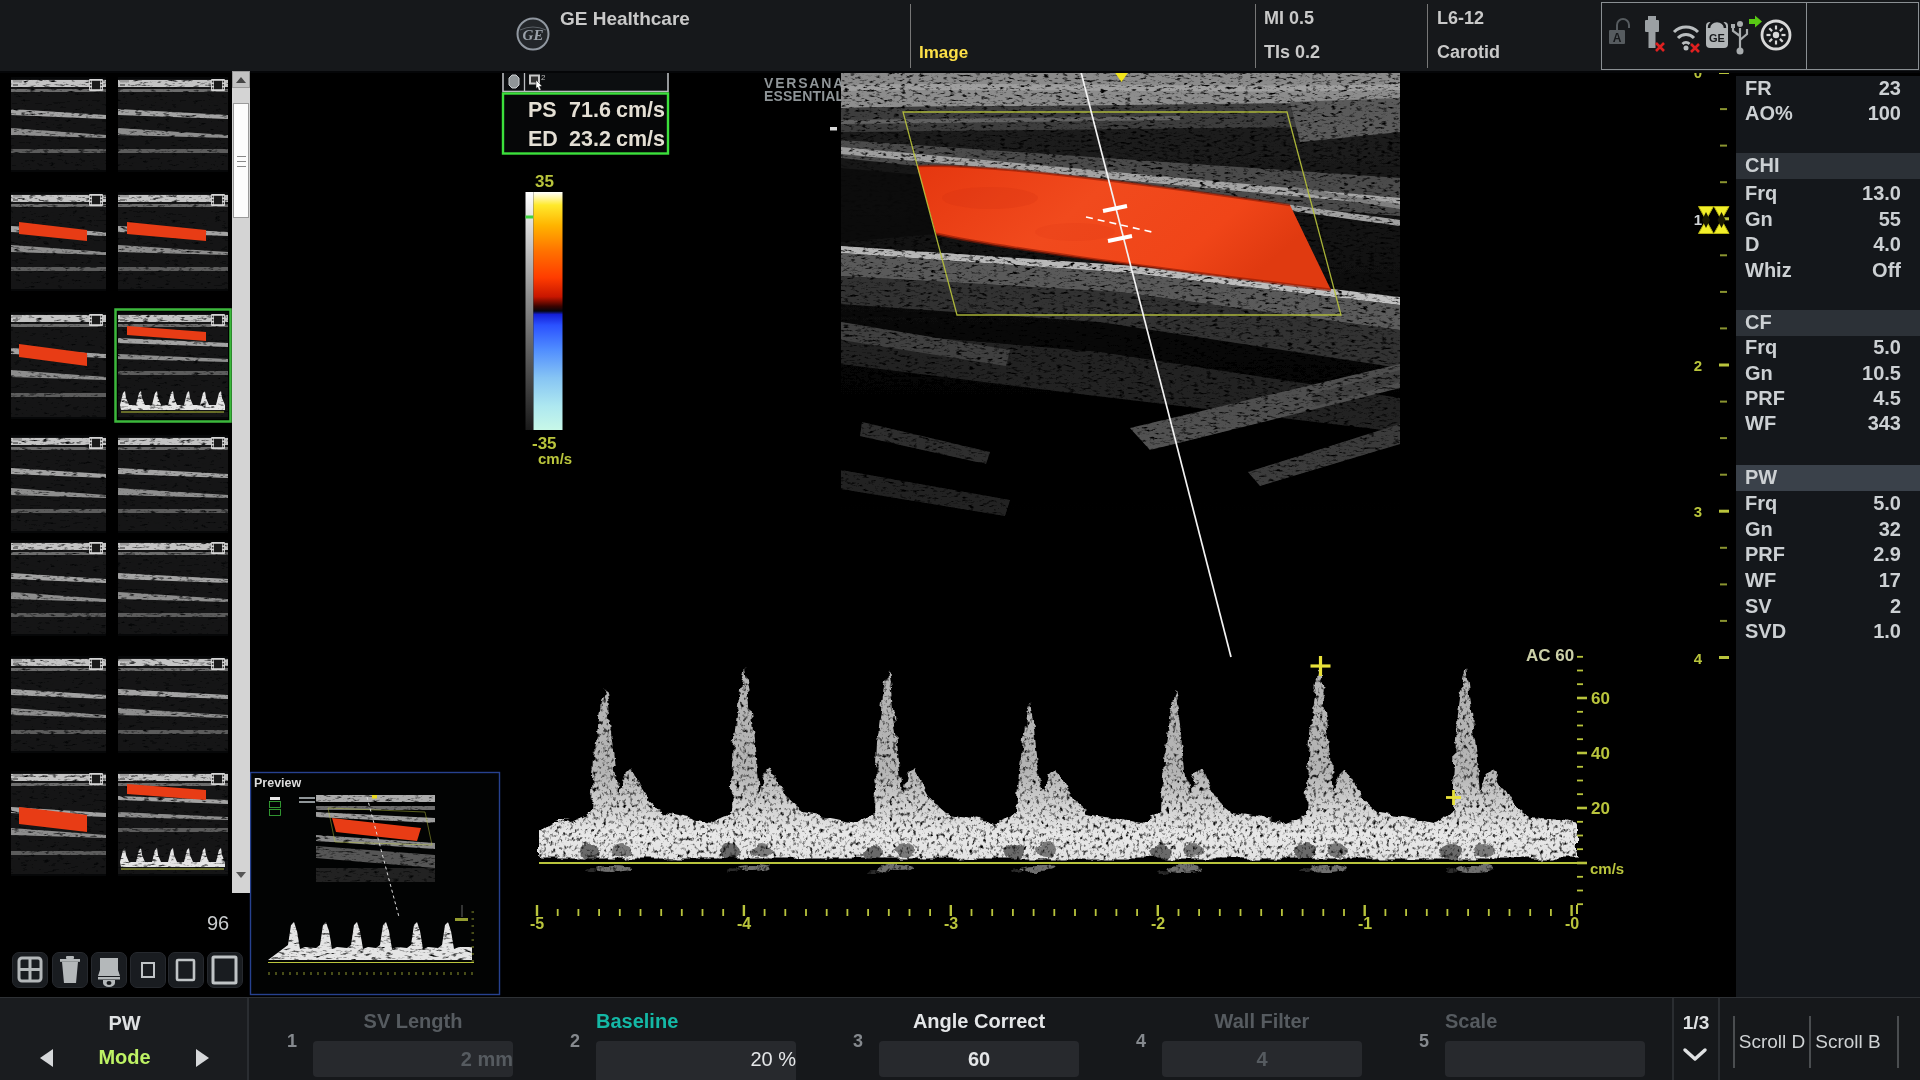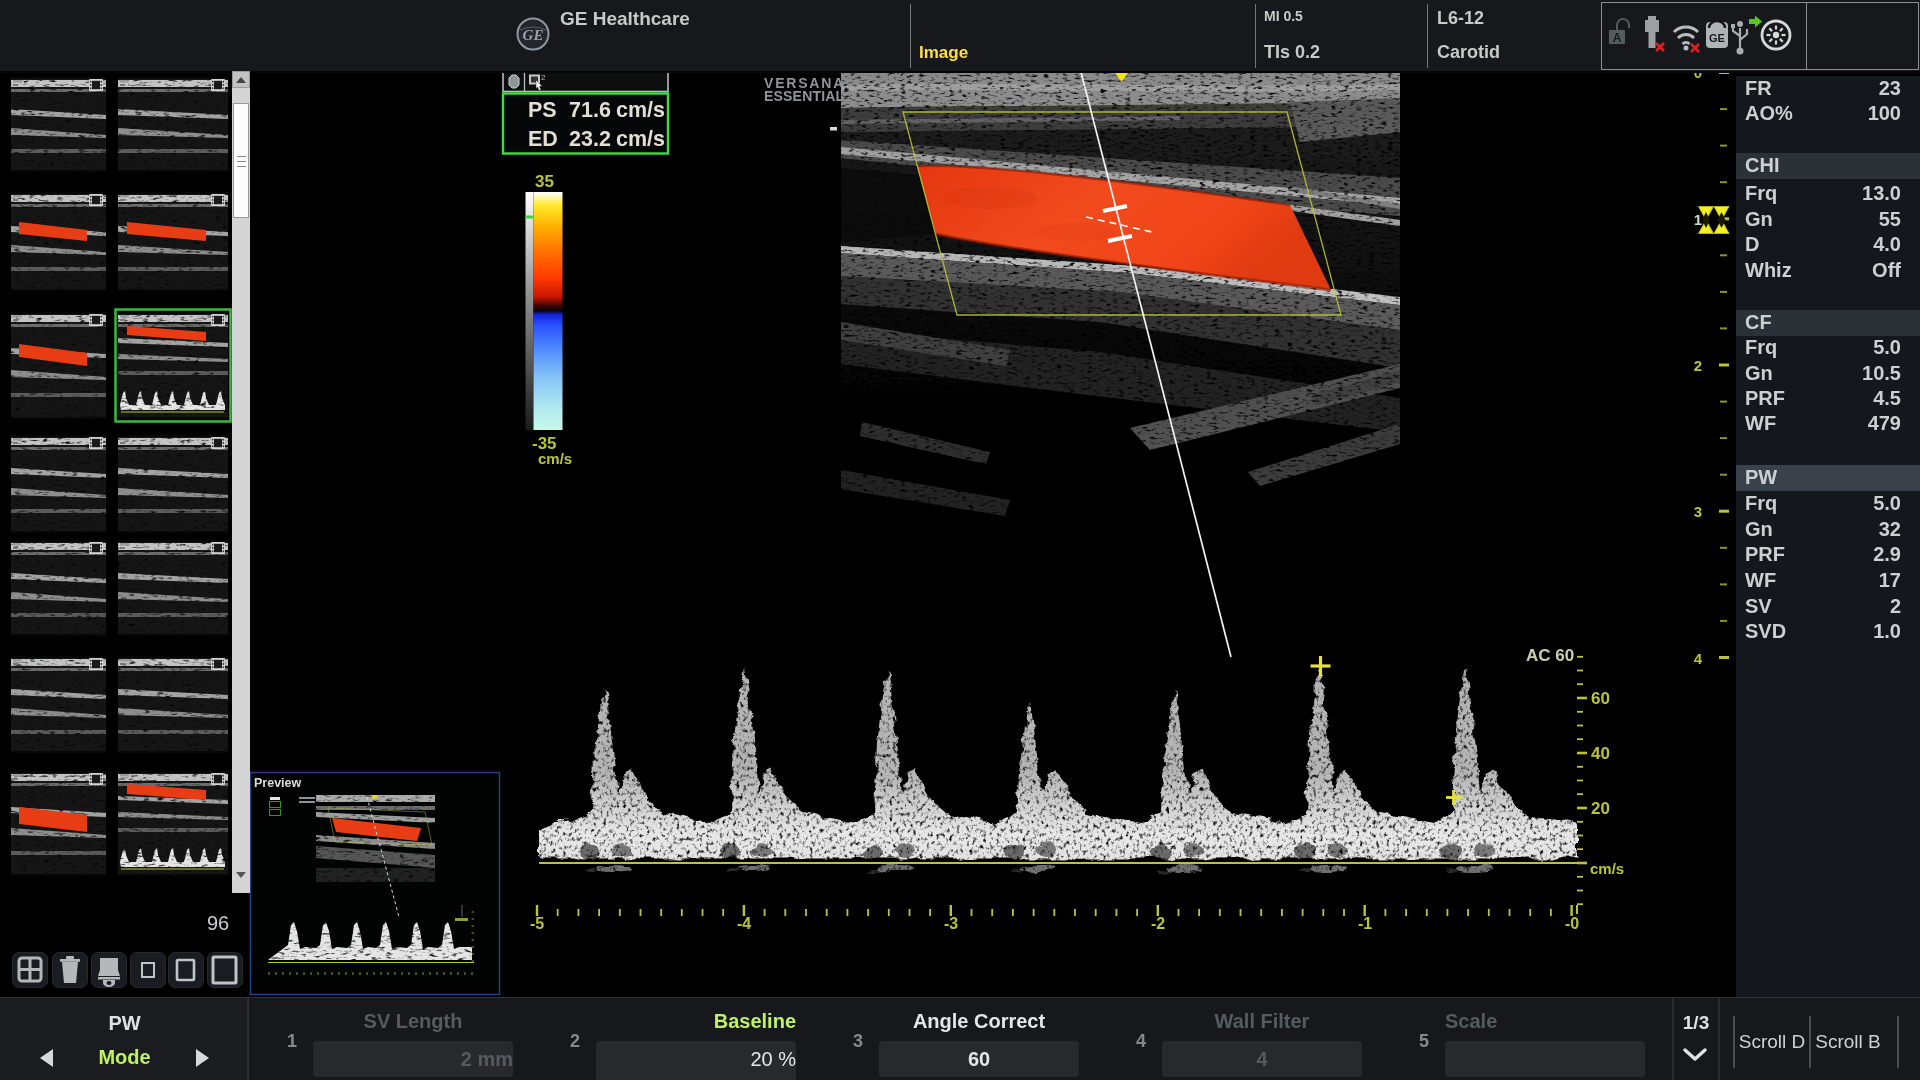--- a/index.html
+++ b/index.html
@@ -650,21 +650,21 @@
 <div style="position:absolute;left:0;top:0;width:1920px;height:71px;background:#16181b;border-bottom:2px solid #050608">
     <svg width="36" height="36" style="position:absolute;left:515;top:16">
       <circle cx="18" cy="18" r="15.5" fill="#23262a" stroke="#9097a0" stroke-width="2"></circle>
       <text x="18" y="24" font-size="15" font-style="italic" font-weight="bold" fill="#9aa1aa" text-anchor="middle" font-family="Liberation Serif">GE</text>
       <path d="M5,14 Q18,8 31,14" fill="none" stroke="#9097a0" stroke-width="1" opacity="0.5"></path>
     </svg>
     <div style="position:absolute;left:560px;top:8px;font-size:19px;font-weight:bold;color:#c9c9c9;white-space:nowrap">GE Healthcare</div>
     <div style="position:absolute;left:910px;top:4px;width:1px;height:64px;background:#777"></div>
     <div style="position:absolute;left:919px;top:43px;font-size:17px;font-weight:bold;color:#fde047;white-space:nowrap">Image</div>
     <div style="position:absolute;left:1255px;top:4px;width:1px;height:64px;background:#777"></div>
-    <div style="position:absolute;left:1264px;top:8px;font-size:14px;font-weight:bold;color:#c9c9c9;white-space:nowrap">MI 0.5</div>
+    <div style="position:absolute;left:1264px;top:8px;font-size:18px;font-weight:bold;color:#c9c9c9;white-space:nowrap">MI 0.5</div>
     <div style="position:absolute;left:1264px;top:42px;font-size:18px;font-weight:bold;color:#c9c9c9;white-space:nowrap">TIs 0.2</div>
     <div style="position:absolute;left:1427px;top:4px;width:1px;height:64px;background:#777"></div>
     <div style="position:absolute;left:1437px;top:8px;font-size:18px;font-weight:bold;color:#c9c9c9;white-space:nowrap">L6-12</div>
     <div style="position:absolute;left:1437px;top:42px;font-size:18px;font-weight:bold;color:#c9c9c9;white-space:nowrap">Carotid</div>
     <div style="position:absolute;left:1601px;top:2px;width:204px;height:66px;border:1px solid #8a8f93"></div>
     <div style="position:absolute;left:1806px;top:2px;width:112px;height:66px;border:1px solid #8a8f93;border-left:none"></div>
     <svg width="200" height="60" style="position:absolute;left:1603;top:6">
       <g stroke="#565b5f" fill="none" stroke-width="2">
         <rect x="6" y="24" width="16" height="14" fill="#565b5f" stroke="none" rx="1"></rect>
         <path d="M14,24 v-5 a6,6 0 0 1 12,0 v3"></path>
@@ -774,21 +774,21 @@
     <div style="position:absolute;right:19px;top:183px">Off</div>
     <div style="position:absolute;left:0;top:234px;width:184px;height:26px;background:#2c3137"></div>
     <div style="position:absolute;left:9px;top:235px">CF</div>
     <div style="position:absolute;left:9px;top:260px">Frq</div>
     <div style="position:absolute;right:19px;top:260px">5.0</div>
     <div style="position:absolute;left:9px;top:286px">Gn</div>
     <div style="position:absolute;right:19px;top:286px">10.5</div>
     <div style="position:absolute;left:9px;top:311px">PRF</div>
     <div style="position:absolute;right:19px;top:311px">4.5</div>
     <div style="position:absolute;left:9px;top:336px">WF</div>
-    <div style="position:absolute;right:19px;top:336px">479</div>
+    <div style="position:absolute;right:19px;top:336px">343</div>
     <div style="position:absolute;left:0;top:389px;width:184px;height:26px;background:#3a414a"></div>
     <div style="position:absolute;left:9px;top:390px">PW</div>
     <div style="position:absolute;left:9px;top:416px">Frq</div>
     <div style="position:absolute;right:19px;top:416px">5.0</div>
     <div style="position:absolute;left:9px;top:442px">Gn</div>
     <div style="position:absolute;right:19px;top:442px">32</div>
     <div style="position:absolute;left:9px;top:467px">PRF</div>
     <div style="position:absolute;right:19px;top:467px">2.9</div>
     <div style="position:absolute;left:9px;top:493px">WF</div>
     <div style="position:absolute;right:19px;top:493px">17</div>
@@ -801,21 +801,21 @@
     <div style="position:absolute;left:0;top:0;width:249px;height:83px;background:#1a1c1f;border-right:2px solid #2a2d31;box-sizing:border-box">
       <div style="position:absolute;left:0;top:14px;width:249px;text-align:center;font-size:20px;font-weight:bold;color:#dfe1e3">PW</div>
       <div style="position:absolute;left:0;top:48px;width:249px;text-align:center;font-size:20px;font-weight:bold;color:#bef264">Mode</div>
       <div style="position:absolute;left:40px;top:51px;width:0;height:0;border-top:9px solid transparent;border-bottom:9px solid transparent;border-right:13px solid #d6d8da"></div>
       <div style="position:absolute;left:196px;top:51px;width:0;height:0;border-top:9px solid transparent;border-bottom:9px solid transparent;border-left:13px solid #d6d8da"></div>
     </div>
     <div style="position:absolute;left:287px;top:33px;font-size:18px;font-weight:bold;color:#85898e">1</div>
     <div style="position:absolute;left:313px;top:12px;width:200px;text-align:center;font-size:20px;font-weight:bold;color:#565b60">SV Length</div>
     <div style="position:absolute;left:313px;top:43px;width:200px;height:36px;background:#27292d;border-radius:4px;text-align:right;line-height:36px;font-size:20px;font-weight:bold;color:#565b60">2 mm</div>
     <div style="position:absolute;left:570px;top:33px;font-size:18px;font-weight:bold;color:#85898e">2</div>
-    <div style="position:absolute;left:596px;top:12px;width:200px;text-align:right;font-size:20px;font-weight:bold;color:#bef264">Baseline</div>
+    <div style="position:absolute;left:596px;top:12px;width:200px;text-align:left;font-size:20px;font-weight:bold;color:#14b8a6">Baseline</div>
     <div style="position:absolute;left:596px;top:43px;width:200px;height:44px;background:#27292d;border-radius:4px;text-align:right;line-height:36px;font-size:20px;font-weight:normal;color:#e4e6e8">20 %</div>
     <div style="position:absolute;left:853px;top:33px;font-size:18px;font-weight:bold;color:#85898e">3</div>
     <div style="position:absolute;left:879px;top:12px;width:200px;text-align:center;font-size:20px;font-weight:bold;color:#e4e6e8">Angle Correct</div>
     <div style="position:absolute;left:879px;top:43px;width:200px;height:36px;background:#27292d;border-radius:4px;text-align:center;line-height:36px;font-size:20px;font-weight:bold;color:#e4e6e8">60</div>
     <div style="position:absolute;left:1136px;top:33px;font-size:18px;font-weight:bold;color:#85898e">4</div>
     <div style="position:absolute;left:1162px;top:12px;width:200px;text-align:center;font-size:20px;font-weight:bold;color:#565b60">Wall Filter</div>
     <div style="position:absolute;left:1162px;top:43px;width:200px;height:36px;background:#27292d;border-radius:4px;text-align:center;line-height:36px;font-size:20px;font-weight:bold;color:#565b60">4</div>
     <div style="position:absolute;left:1419px;top:33px;font-size:18px;font-weight:bold;color:#85898e">5</div>
     <div style="position:absolute;left:1445px;top:12px;width:200px;text-align:left;font-size:20px;font-weight:bold;color:#565b60">Scale</div>
     <div style="position:absolute;left:1445px;top:43px;width:200px;height:36px;background:#27292d;border-radius:4px;text-align:center;line-height:36px;font-size:20px;font-weight:bold;color:#565b60"></div>

